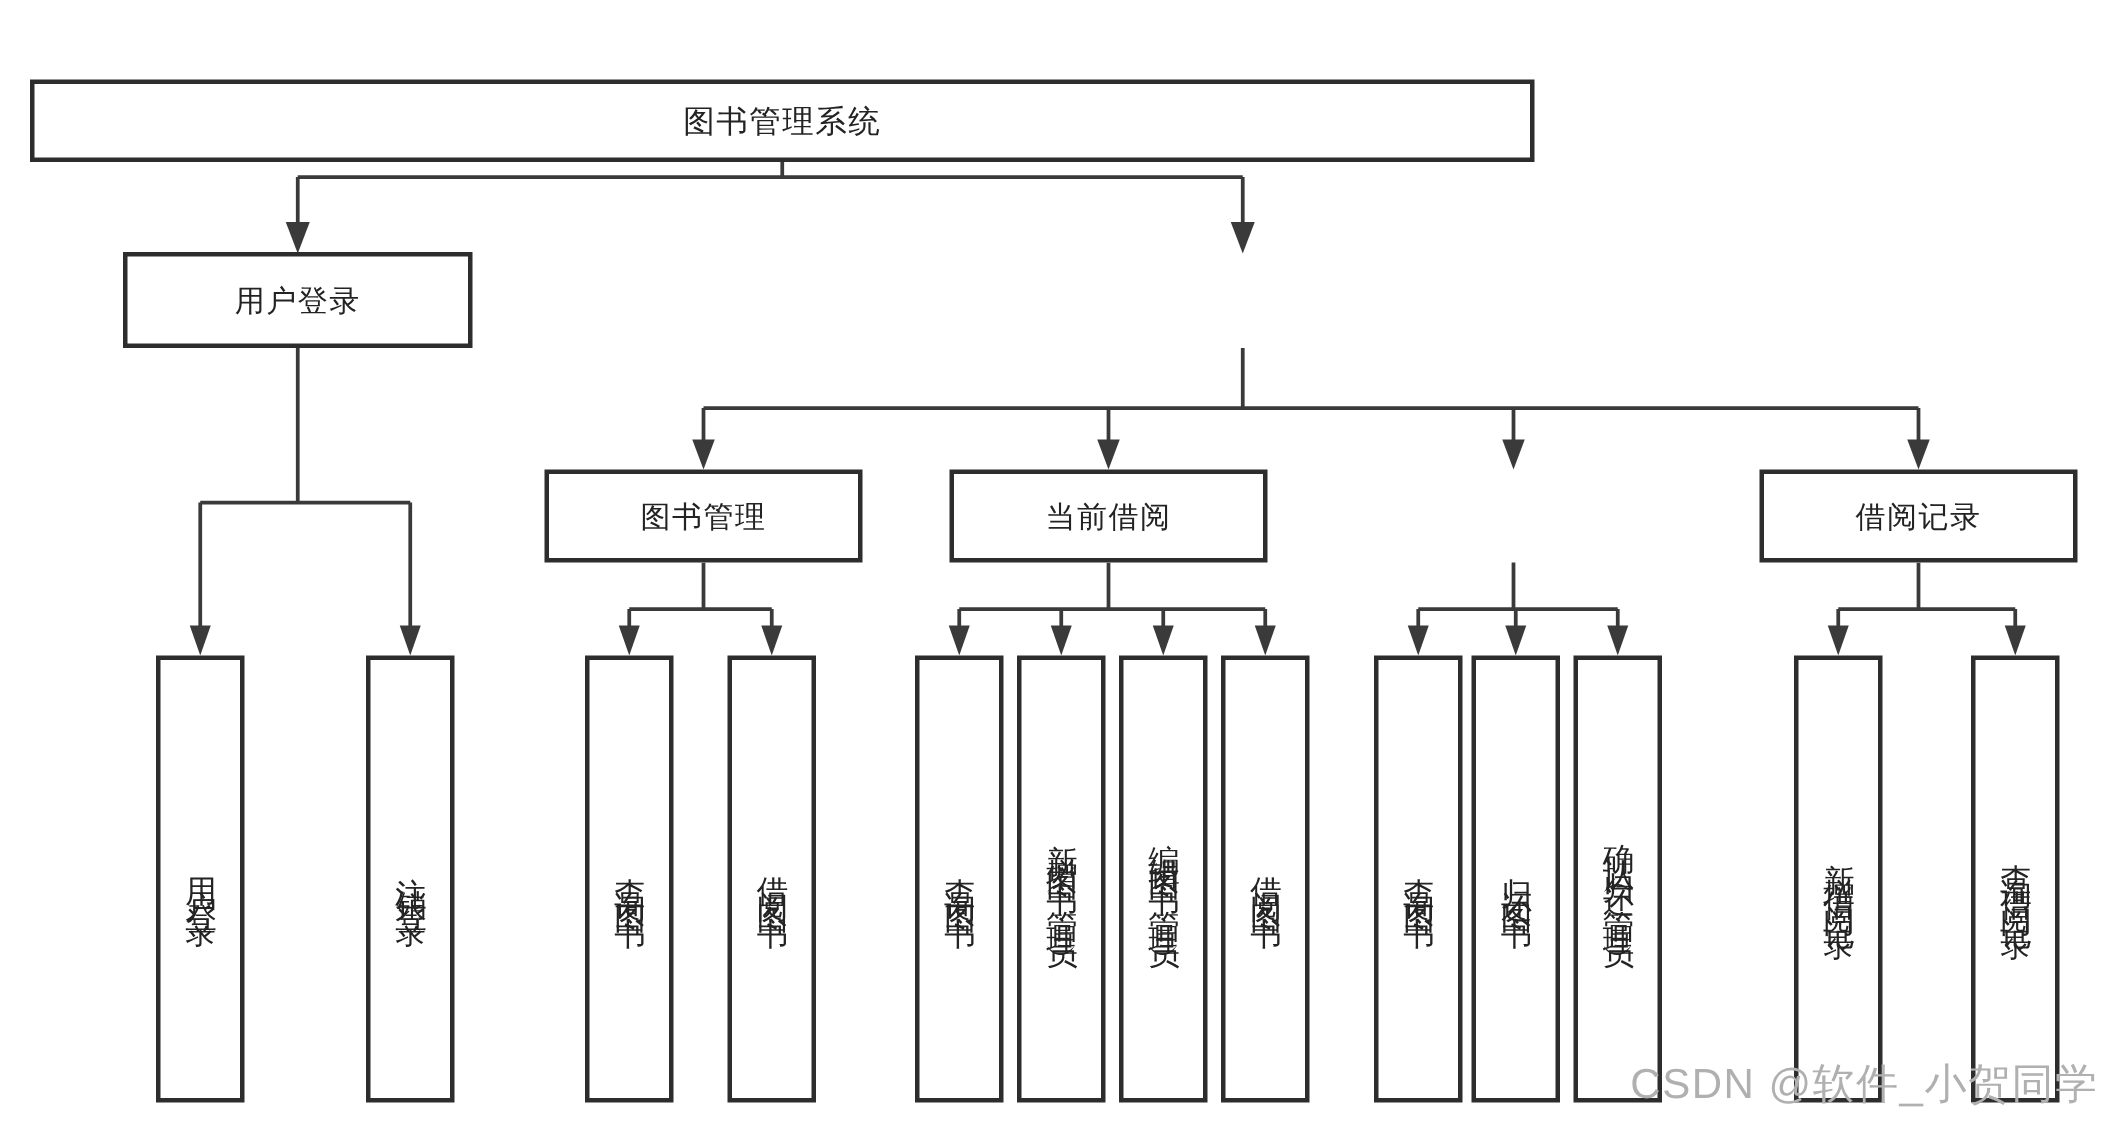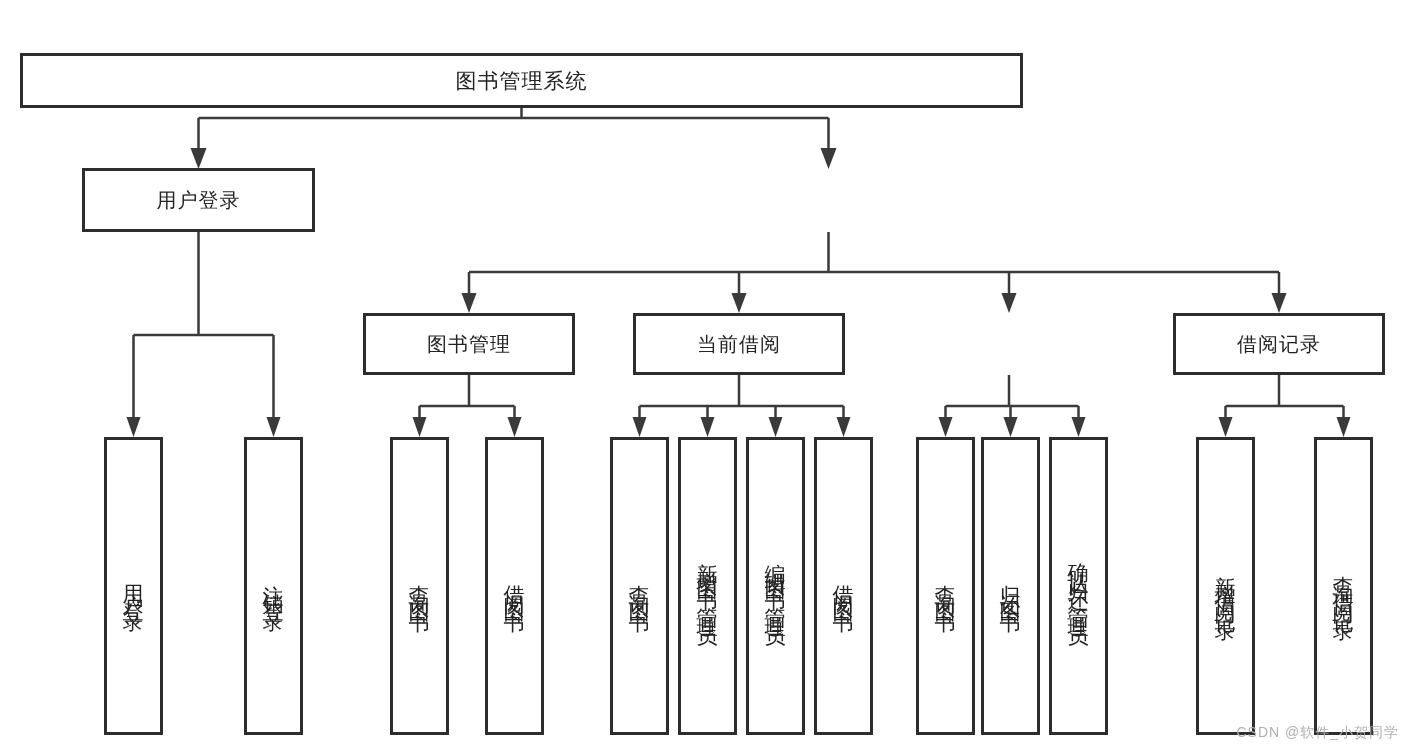--- a/index.html
+++ b/index.html
@@ -27,21 +27,21 @@
     writing-mode:vertical-rl;
     text-orientation:mixed;
     font-size:21px;
     line-height:1;
     letter-spacing:9px;
     white-space:nowrap;
   }
   .watermark{
     position:absolute;
     right:6px;bottom:5px;
-    font-size:14px;
+    font-size:28px;
     color:#b0b0b0;
     letter-spacing:1px;
     z-index:3;
     white-space:nowrap;
   }
 </style>
 </head>
 <body>
 
 <div class="canvas">

